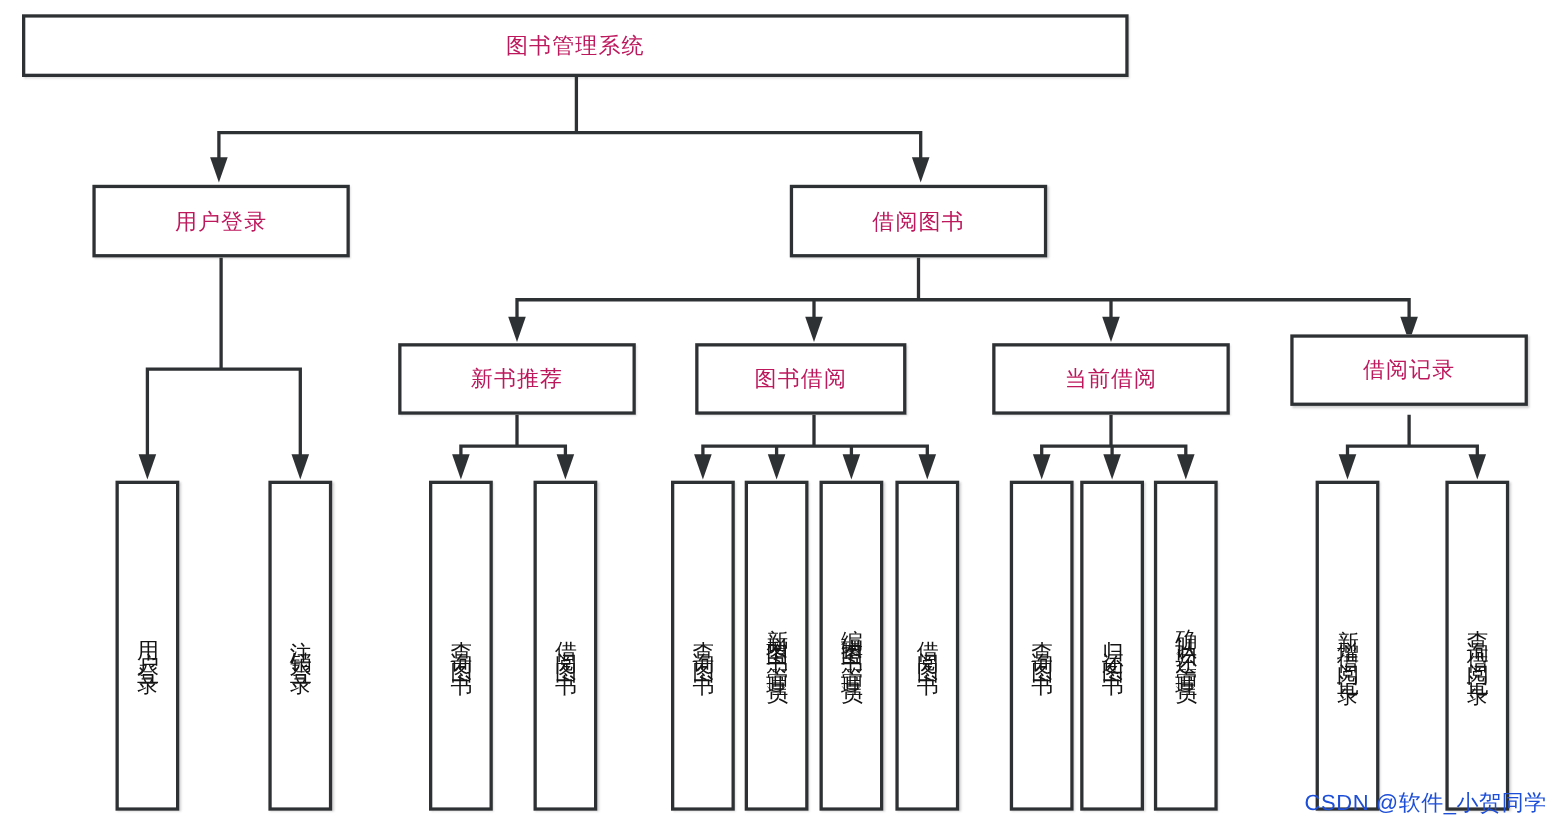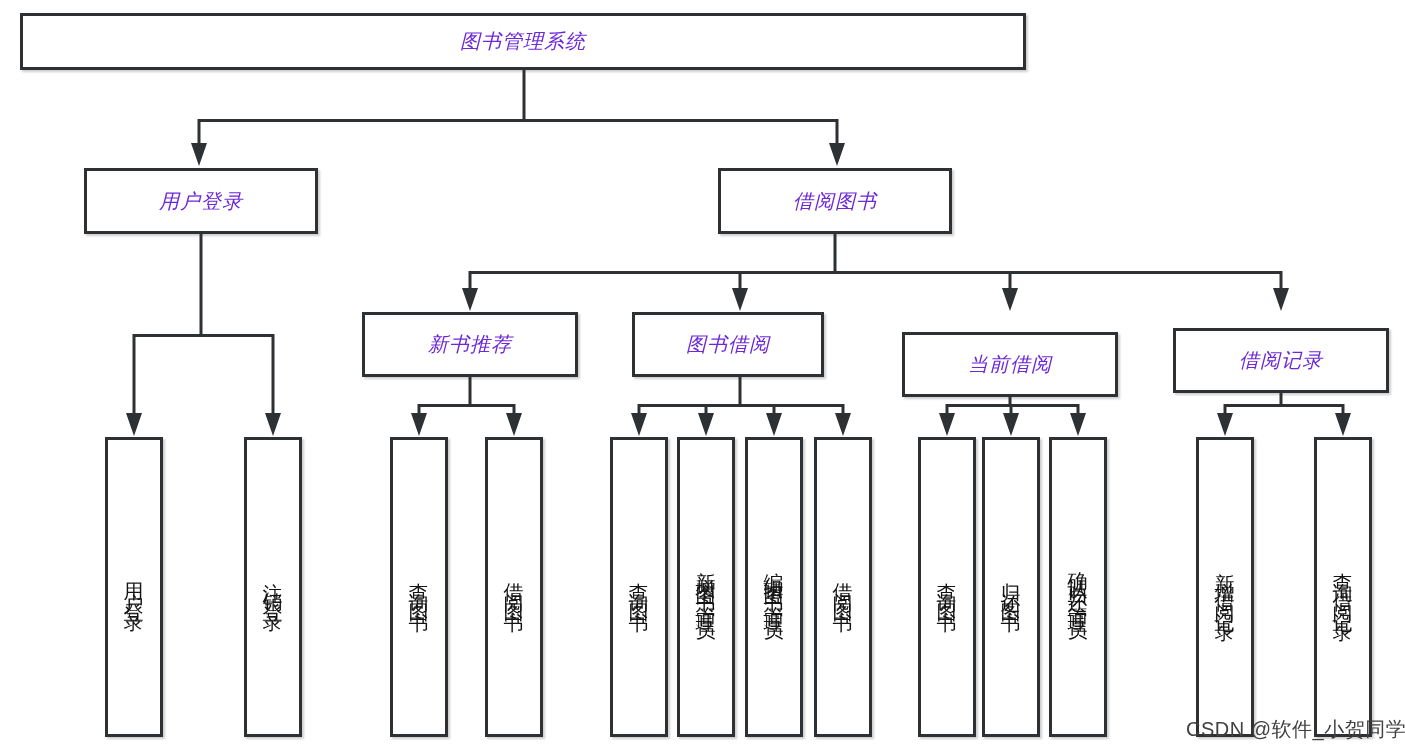--- a/index.html
+++ b/index.html
@@ -5,40 +5,39 @@
   html,body{margin:0;padding:0;background:#ffffff;}
   .stage{
     position:relative;width:1405px;height:747px;background:#ffffff;
     font-family:"Liberation Sans",sans-serif;overflow:hidden;
   }
   svg.wires{position:absolute;left:0;top:0;z-index:1;}
   .box{
     position:absolute;box-sizing:border-box;z-index:2;
     border:3px solid #2e3133;background:#ffffff;
     display:flex;align-items:center;justify-content:center;
-    font-size:20px;color:#6d28d9;letter-spacing:1px;
+    font-size:20px;color:#be185d;letter-spacing:1px;
     box-shadow:1.5px 1.5px 2px rgba(60,60,60,0.25);
     white-space:nowrap;
-    font-style:italic;
   }
   .vbox{
     position:absolute;box-sizing:border-box;z-index:2;
     top:437px;width:58px;height:300px;
     border:3px solid #2e3133;background:#ffffff;
     display:flex;align-items:center;justify-content:center;
     box-shadow:1.5px 1.5px 2px rgba(60,60,60,0.25);
   }
   .vbox span{
     writing-mode:vertical-rl;text-orientation:mixed;
     font-size:20px;color:#141414;letter-spacing:10px;line-height:1;
   }
   .vbox.tight span{letter-spacing:7px;}
   .watermark{
     position:absolute;left:1186px;top:716px;z-index:5;
-    font-size:20px;color:#404040;white-space:nowrap;letter-spacing:0.5px;
+    font-size:20px;color:#1d4ed8;white-space:nowrap;letter-spacing:0.5px;
   }
 </style>
 </head>
 <body>
 
 <div class="stage">
 
   <svg class="wires" width="1405" height="747" viewBox="0 0 1405 747">
     <defs>
       <polygon id="ah" points="-8,-23 8,-23 0,0" fill="#2e3133"></polygon>
@@ -82,22 +81,22 @@
     </g>
   </svg>
 
   <div class="box" style="left:20px;top:13px;width:1006px;height:57px;">图书管理系统</div>
 
   <div class="box" style="left:84px;top:168px;width:234px;height:66px;">用户登录</div>
   <div class="box" style="left:718px;top:168px;width:234px;height:66px;">借阅图书</div>
 
   <div class="box" style="left:362px;top:312px;width:216px;height:65px;">新书推荐</div>
   <div class="box" style="left:632px;top:312px;width:192px;height:65px;">图书借阅</div>
-  <div class="box" style="left:902px;top:312px;width:216px;height:65px;margin-top:20px;">当前借阅</div>
-  <div class="box" style="left:1173px;top:328px;width:216px;height:65px;">借阅记录</div>
+  <div class="box" style="left:902px;top:312px;width:216px;height:65px;">当前借阅</div>
+  <div class="box" style="left:1173px;top:304px;width:216px;height:65px;">借阅记录</div>
 
   <div class="vbox" style="left:105px;">
     <span>用户登录</span>
   </div>
   <div class="vbox" style="left:244px;">
     <span>注销登录</span>
   </div>
 
   <div class="vbox" style="left:390px;">
     <span>查询图书</span>

